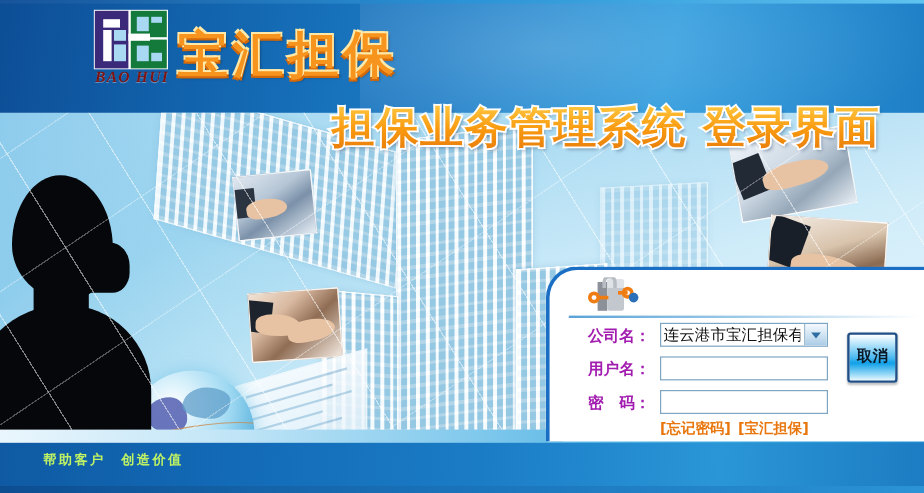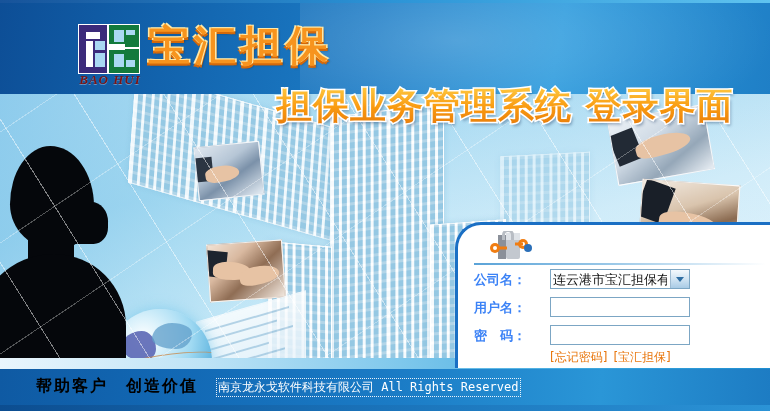--- a/index.html
+++ b/index.html
@@ -35,21 +35,21 @@
     position: absolute;
     left: 300px; top: -40px;
     width: 520px; height: 200px;
     background: radial-gradient(ellipse at 30% 40%, rgba(255,255,255,0.22), rgba(255,255,255,0) 62%);
     pointer-events: none;
   }
 
   
   .logo-box {
     position: absolute;
-    left: 78px; top: 24px;
+    left: 78px; top: 8px;
     width: 43px; height: 68px;
   }
   .logo-mark {
     position: absolute;
     left: 0; top: 0;
     width: 62px; height: 50px;
   }
   .logo-caption {
     position: absolute;
     left: -4px; top: 48px;
@@ -353,25 +353,25 @@
     height: 22px;
   }
   .row1 { left: 0; top: 44px; }
   .row2 { left: 0; top: 72px; }
   .row3 { left: 0; top: 100px; }
 
   .field-label {
     position: absolute;
     left: 0px; top: 2px;
     width: 84px;
-    text-align: center;
+    text-align: right;
     font-family: Liberation Sans, sans-serif;
     font-weight: bold;
     font-size: 13px;
-    color: #3b82f6;
+    color: #a21caf;
     white-space: pre;
   }
   .field-input {
     position: absolute;
     left: 92px; top: 0;
     width: 140px; height: 20px;
     border: 1px solid #7ca6c4;
     background: #ffffff;
     box-sizing: border-box;
     font-family: "DejaVu Sans", "Liberation Sans", sans-serif;
@@ -421,20 +421,21 @@
     position: absolute;
     left: 92px; top: 124px;
     font-family: "DejaVu Sans", "Liberation Sans", sans-serif;
     font-size: 12px;
     color: #e8760d;
     white-space: nowrap;
   }
   .links-row a {
     color: #e8760d;
     text-decoration: none;
+    font-weight: bold;
   }
   .link-gap { display: inline-block; width: 6px; }
 
   .btn {
     position: absolute;
     width: 42px; height: 42px;
     border: 2px solid #1f4f86;
     background: linear-gradient(180deg,#ffffff 0%, #bfe8fb 18%, #45b6ef 52%, #0fa0e8 62%, #9fdcf7 88%, #eaf8fe 100%);
     border-radius: 3px;
     box-sizing: border-box;
@@ -467,22 +468,22 @@
     position: absolute;
     left: 0; top: 405px;
     width: 770px; height: 6px;
     background: linear-gradient(90deg,#0c4d90,#1a73ba,#2b93d6);
   }
   .footer-slogan {
     position: absolute;
     left: 36px; top: 376px;
     font-family: "DejaVu Sans", "Liberation Sans", sans-serif;
     font-weight: bold;
-    font-size: 16px;
-    color: #000000;
+    font-size: 11px;
+    color: #bef264;
     letter-spacing: 2px;
     white-space: nowrap;
     text-align: center;
   }
   .footer-copy {
     position: absolute;
     left: 216px; top: 378px;
     font-family: "DejaVu Sans Mono", "Liberation Mono", monospace;
     font-size: 12px;
     color: #ffffff;
@@ -611,23 +612,23 @@
 
       <div class="form-row row3">
         <div class="field-label">密　码：</div>
         <input class="field-input" type="password" value="" style="">
       </div>
 
       <div class="links-row">
         <a href="#">[忘记密码]</a><span class="link-gap"></span><a href="#">[宝汇担保]</a>
       </div>
 
+      <div class="btn btn-cancel">取消</div>
 
     </div>
   </div>
 
   <div class="footer-fade"></div>
   <div class="footer-bar"></div>
   <div class="footer-bottom-edge"></div>
   <div class="footer-slogan">帮助客户　创造价值</div>
-  <div class="footer-copy">南京龙永戈软件科技有限公司 All Rights Reserved</div>
 
 </div>
 
 </body></html>

